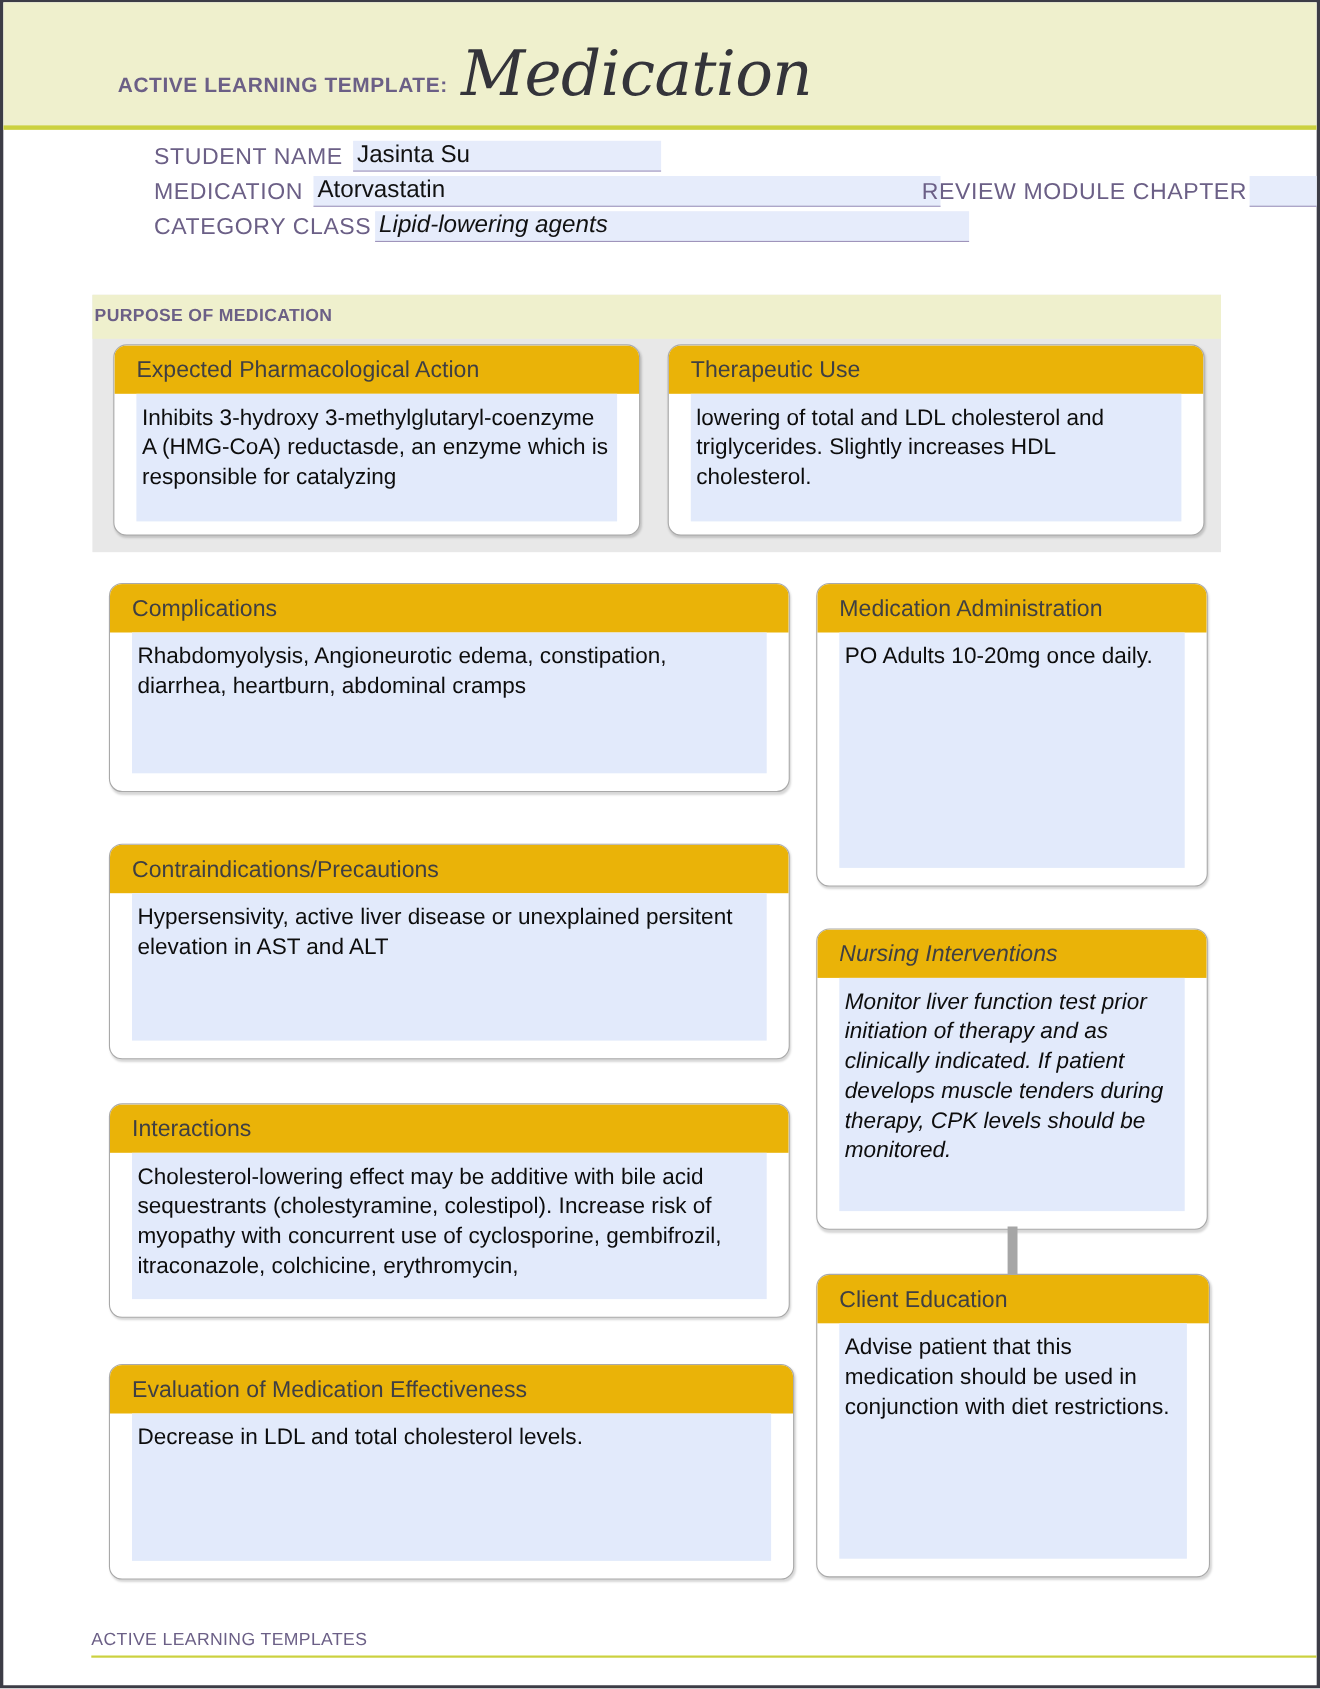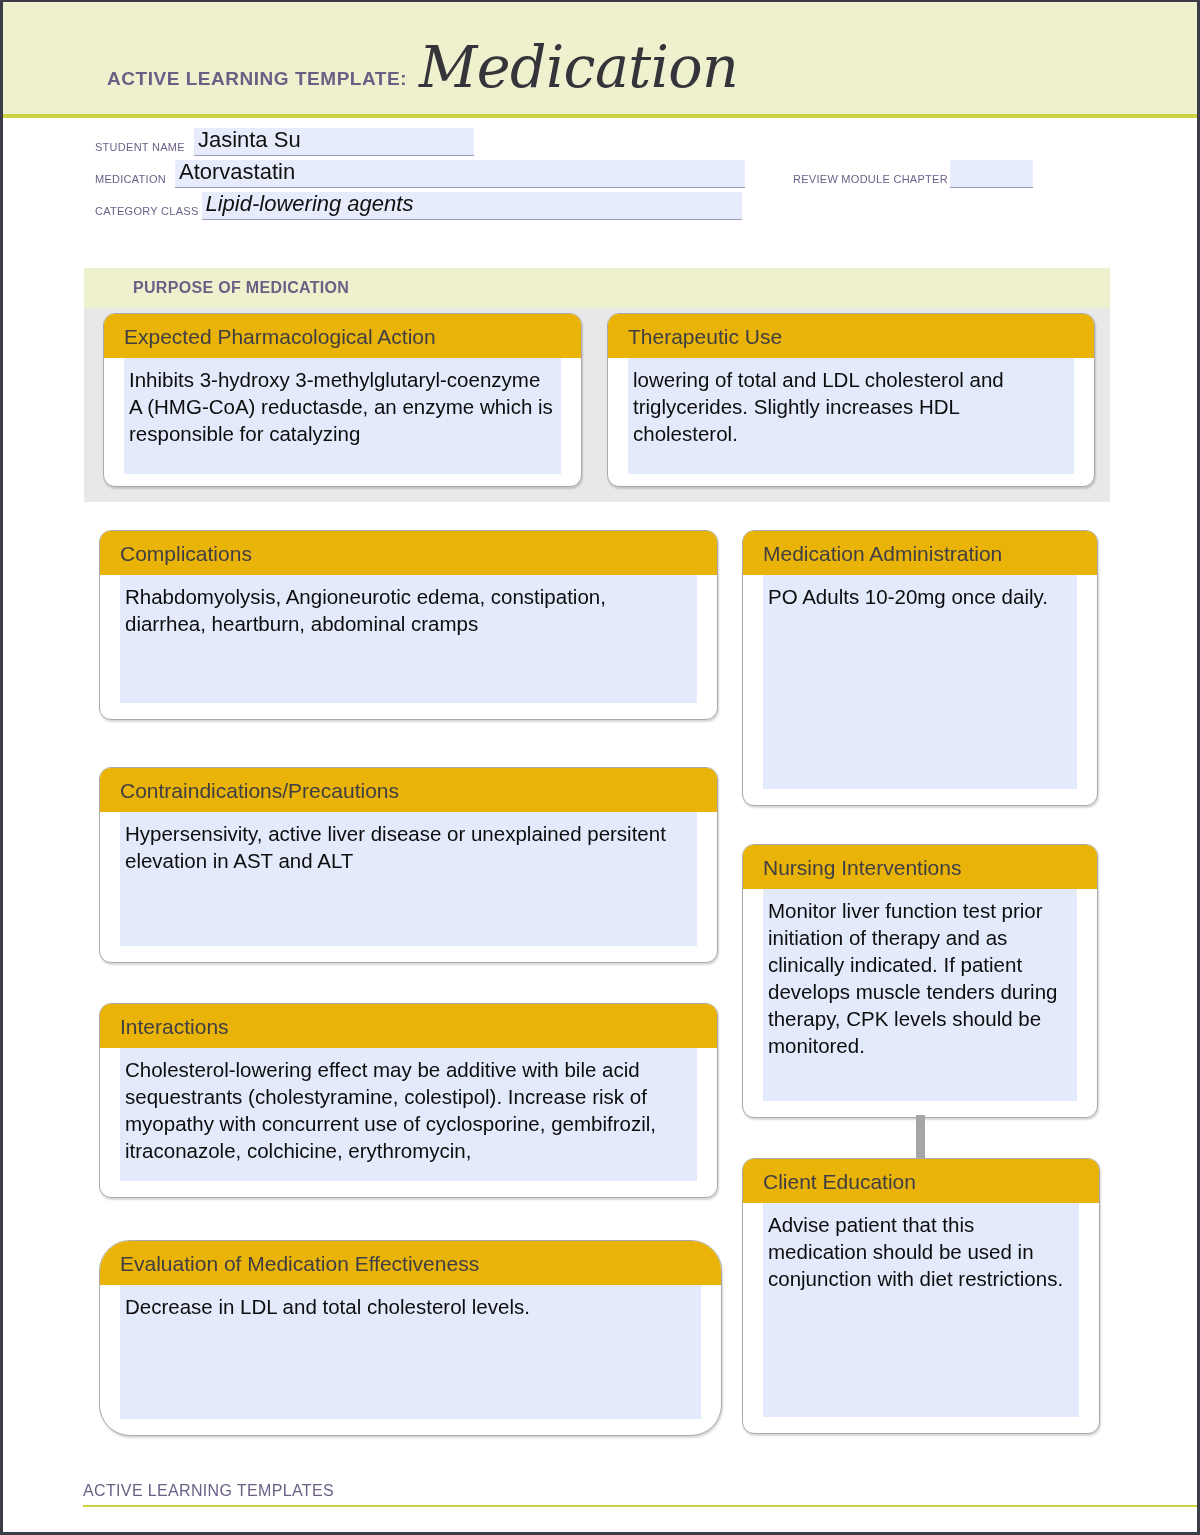--- a/index.html
+++ b/index.html
@@ -68,27 +68,28 @@
     width: 1194px;
     height: 122px;
   }
   .fld {
     position: absolute;
     display: flex;
     align-items: flex-end;
     height: 30px;
   }
   .fld-label {
-    font-size: 11px;
+    font-size: 21px;
     letter-spacing: .025em;
     color: #6b5f86;
     text-transform: uppercase;
     white-space: nowrap;
     line-height: 1;
     padding-bottom: 3px;
+    margin-left: 45px;
   }
   .fld-input {
     background: #e6ecfb;
     border-bottom: 1px solid #9f94bb;
     height: 28px;
     display: flex;
     align-items: center;
     padding: 0 4px;
   }
   .fld-value {
@@ -128,22 +129,21 @@
     background: #eff0cd;
     display: flex;
     align-items: center;
   }
   .purpose-label {
     font-size: 16px;
     font-weight: bold;
     letter-spacing: .02em;
     color: #6b5f86;
     text-transform: uppercase;
-    padding-left: 34px;
-    margin-left: 15px;
+    padding-left: 2px;
   }
 
   
   .card {
     position: absolute;
     background: #ffffff;
     border: 1.5px solid #a9a9a9;
     border-radius: 12px;
     box-shadow: 1px 2px 2px rgba(0,0,0,.16);
     overflow: hidden;
@@ -182,28 +182,28 @@
   
   #c-comp { left: 96px; top: 528px;  width: 619px; height: 190px; }
   #c-comp .card-body { height: 128px; }
 
   #c-cont { left: 96px; top: 765px;  width: 619px; height: 196px; }
   #c-cont .card-body { height: 134px; }
 
   #c-inter{ left: 96px; top: 1001px; width: 619px; height: 195px; }
   #c-inter .card-body { height: 133px; }
 
-  #c-eval { left: 96px; top: 1238px; width: 623px; height: 196px; border-radius: 31px; }
+  #c-eval { left: 96px; top: 1238px; width: 623px; height: 196px; }
   #c-eval .card-body { height: 134px; }
 
   
   #c-admin{ left: 739px; top: 528px;  width: 356px; height: 276px; }
   #c-admin .card-body { height: 214px; }
 
-  #c-nurse{ left: 739px; top: 842px;  width: 356px; height: 274px; }
+  #c-nurse{ left: 739px; top: 842px;  width: 356px; height: 274px; font-style: italic; }
   #c-nurse .card-body { height: 212px; }
 
   #c-client{ left: 739px; top: 1156px; width: 358px; height: 276px; }
   #c-client .card-body { height: 214px; }
 
   .connector {
     position: absolute;
     left: 913px; top: 1113px;
     width: 9px; height: 46px;
     background: #a6a6a6;

